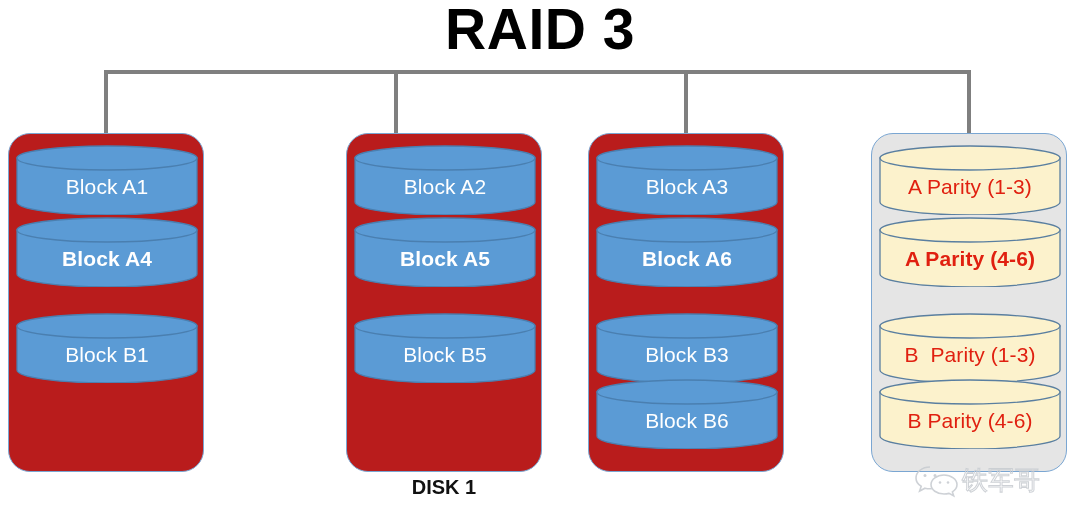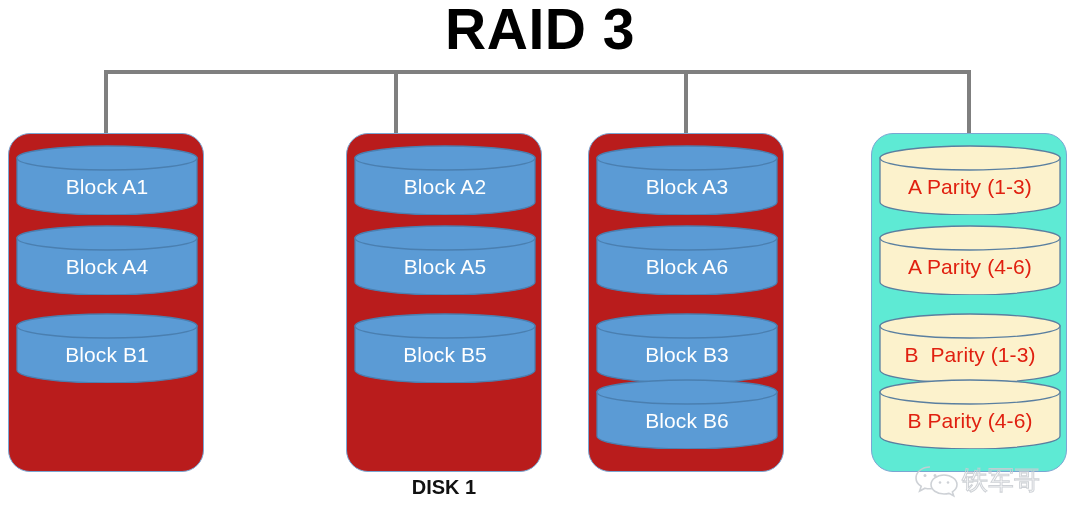--- a/index.html
+++ b/index.html
@@ -54,39 +54,39 @@
     width: 196px;
     height: 339px;
     box-sizing: border-box;
     border-radius: 22px;
     border: 1.4px solid #7aa6d2;
   }
   .disk-container.data {
     background: #b91c1c;
   }
   .disk-container.parity {
-    background: #5eead4;
+    background: #e5e5e5;
   }
 
   .stack {
     position: absolute;
     left: 7px;
     top: 11px;
     width: 182px;
     height: 318px;
   }
 
   .cyl {
     position: absolute;
     left: 0;
     width: 182px;
     height: 70px;
   }
   .cyl:nth-child(1) { top: 0px; }
-  .cyl:nth-child(2) { top: 80px; }
+  .cyl:nth-child(2) { top: 72px; font-weight: bold; }
   .cyl:nth-child(3) { top: 168px; }
   .cyl:nth-child(4) { top: 234px; }
 
   .cyl svg {
     position: absolute;
     left: 0;
     top: 0;
     display: block;
   }
 

